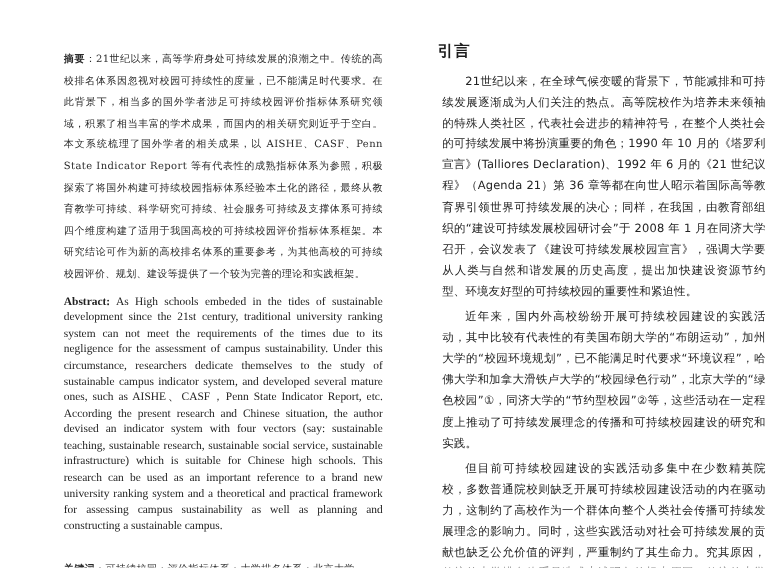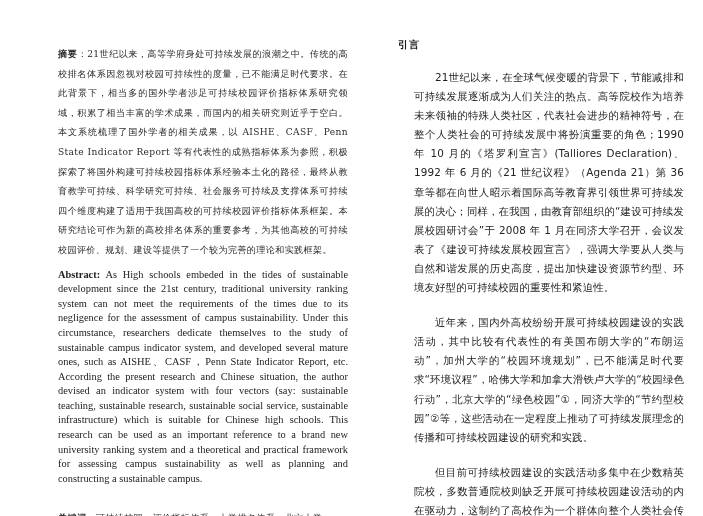--- a/index.html
+++ b/index.html
@@ -77,35 +77,35 @@
     color: #2b2b2b;
     margin-top: 22px;
   }
   .kw-cn .lead {
     font-weight: bold;
   }
 
   
   .section-title {
     font-family: "DejaVu Sans", "Liberation Sans", sans-serif;
-    font-size: 10px;
+    font-size: 14px;
     font-weight: bold;
     letter-spacing: 1px;
     color: #1c1c1c;
     margin: 0 0 9px 0;
   }
   .cn-main {
     font-family: "DejaVu Sans", "Liberation Sans", sans-serif;
     font-size: 10.4px;
     line-height: 19.1px;
     text-align: justify;
     text-justify: inter-ideograph;
     color: #232323;
     letter-spacing: 0.15px;
-    margin: 16px;
+    margin: 4px;
   }
   .cn-main + .cn-main {
     margin-top: 0;
   }
   .indent {
     text-indent: 21px;
   }
   .clip {
     max-height: 516px;
     overflow: hidden;

